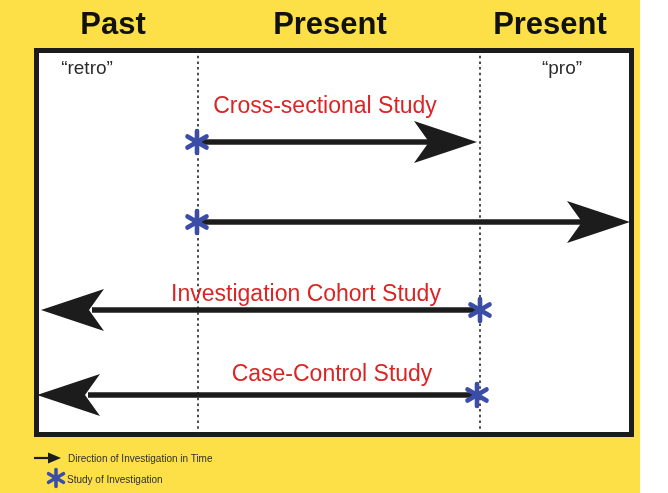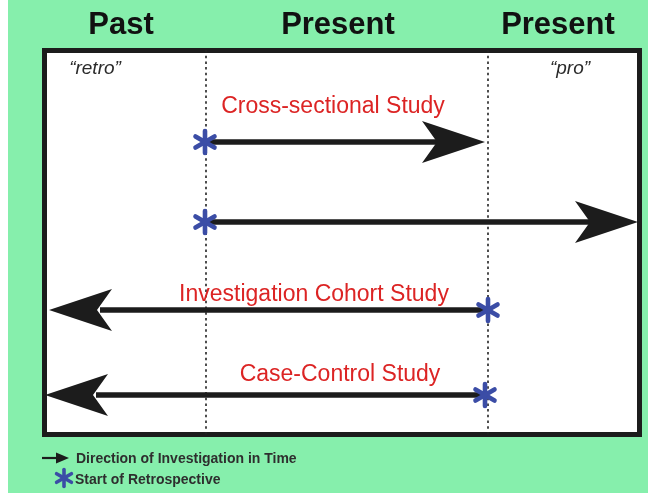--- a/index.html
+++ b/index.html
@@ -4,42 +4,42 @@
 <style>
   :root{
     --ink:#1c1c1c;
     --red:#dc2424;
     --blue:#3b4da6;
     --gray_text:#2e2e2e;
     --quote_text:#2b2b2b;
   }
   html,body{margin:0;padding:0;background:#ffffff;}
   .canvas{
-    position:relative;width:640px;height:493px;background:#86efac;
-    font-family:"Liberation Sans","DejaVu Sans",sans-serif;overflow:hidden;margin-left:8px;
+    position:relative;width:640px;height:493px;background:#fde047;
+    font-family:"Liberation Sans","DejaVu Sans",sans-serif;overflow:hidden;
   }
   .hdr{
     position:absolute;top:6px;transform:translateX(-50%);
     font-size:31px;font-weight:bold;color:#111;white-space:nowrap;line-height:36px;
   }
   .box{
     position:absolute;left:34px;top:48px;width:600px;height:389px;
     border:5px solid var(--ink);box-sizing:border-box;background:#fff;
   }
   .quote{
-    position:absolute;transform:translateX(-50%);font-size:19px;font-style:italic;
+    position:absolute;transform:translateX(-50%);font-size:19px;
     color:var(--quote_text);white-space:nowrap;
   }
   .study-label{
     position:absolute;transform:translate(-50%,-50%);
     font-size:23px;font-weight:normal;color:var(--red);white-space:nowrap;
   }
   .legend-text{
-    position:absolute;transform:translateY(-50%);font-size:14px;
-    color:var(--gray_text);white-space:nowrap;font-weight:bold;
+    position:absolute;transform:translateY(-50%);font-size:10px;
+    color:var(--gray_text);white-space:nowrap;
   }
   svg.overlay{position:absolute;left:0;top:0;width:668px;height:493px;}
   .dotted{stroke:#222;stroke-width:1.6;stroke-dasharray:2.5 3.2;fill:none;}
   .shaft{stroke:var(--ink);stroke-width:5.5;fill:none;}
   .dart{fill:var(--ink);stroke:none;}
   .ast-use{stroke:var(--blue);stroke-width:4.6;stroke-linecap:round;fill:none;}
   .legend-shaft{stroke:var(--ink);stroke-width:2.2;fill:none;}
   .legend-dart{fill:var(--ink);}
 </style>
 </head>
@@ -98,15 +98,15 @@
   </svg>
 
   <div class="quote" style="left:87px;top:57px">“retro”</div>
   <div class="quote" style="left:562px;top:57px">“pro”</div>
 
   <div class="study-label" style="left:325px;top:105px">Cross-sectional Study</div>
   <div class="study-label" style="left:306px;top:293px">Investigation Cohort Study</div>
   <div class="study-label" style="left:332px;top:373px">Case-Control Study</div>
 
   <div class="legend-text" style="left:68px;top:458px">Direction of Investigation in Time</div>
-  <div class="legend-text" style="left:67px;top:479px">Start of Retrospective</div>
+  <div class="legend-text" style="left:67px;top:479px">Study of Investigation</div>
 
 </div>
 
 </body></html>

